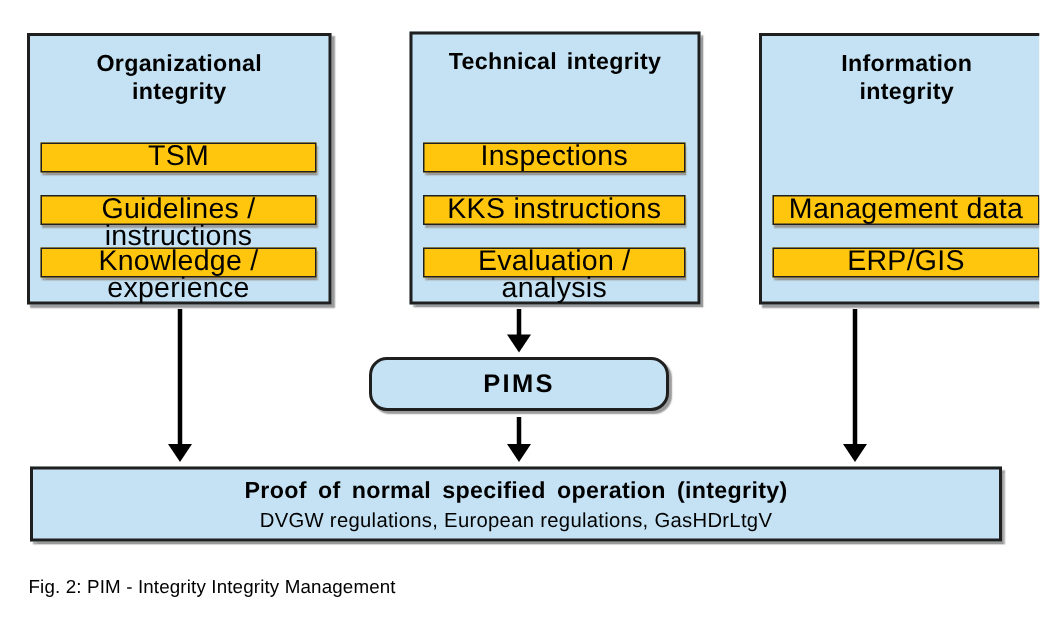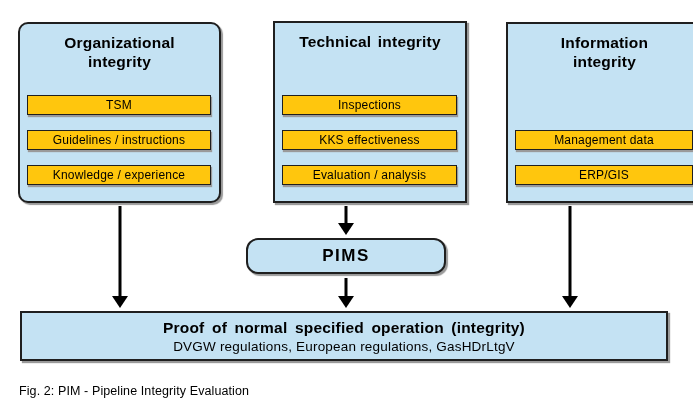--- a/index.html
+++ b/index.html
@@ -36,21 +36,21 @@
   }
   .bar {
     position: absolute;
     left: 7px;
     right: 8px;
     height: 20px;
     background: var(--item-fill);
     border: 1px solid var(--box-border);
     box-shadow: 1px 2px 1px var(--shadow);
     text-align: center;
-    font-size: 12px;
+    font-size: 19px;
     line-height: 18px;
     letter-spacing: 0.2px;
   }
 
   .arrow {
     position: absolute;
     width: 16px;
   }
   .arrow-line {
     position: absolute;
@@ -122,32 +122,32 @@
     top: 384px;
     font-size: 12.5px;
     letter-spacing: 0.1px;
   }
 </style>
 </head>
 <body>
 
 <div class="canvas">
 
-  <div class="col" style="left:18px; top:22px; width:203px; height:181px;border-radius:10px;">
+  <div class="col" style="left:18px; top:22px; width:203px; height:181px;">
     <div class="col-title">Organizational
 integrity</div>
     <div class="bar" style="top:71px;">TSM</div>
     <div class="bar" style="top:106px;">Guidelines / instructions</div>
     <div class="bar" style="top:141px;">Knowledge / experience</div>
   </div>
 
   <div class="col" style="left:249px; top:21px; width:194px; height:182px;margin-left:24px;">
     <div class="col-title">Technical integrity</div>
     <div class="bar" style="top:72px;">Inspections</div>
-    <div class="bar" style="top:107px;">KKS effectiveness</div>
+    <div class="bar" style="top:107px;">KKS instructions</div>
     <div class="bar" style="top:142px;">Evaluation / analysis</div>
   </div>
 
   <div class="col" style="left:472px; top:22px; width:197px; height:181px;margin-left:34px;">
     <div class="col-title">Information
 integrity</div>
     <div class="bar" style="top:106px;">Management data</div>
     <div class="bar" style="top:141px;">ERP/GIS</div>
   </div>
 
@@ -173,15 +173,15 @@
 
   <div class="pims">
     <span>PIMS</span>
   </div>
 
   <div class="proof-box">
     <div class="proof-title">Proof of normal specified operation (integrity)</div>
     <div class="proof-sub">DVGW regulations, European regulations, GasHDrLtgV</div>
   </div>
 
-  <div class="caption">Fig. 2: PIM - Pipeline Integrity Evaluation</div>
+  <div class="caption">Fig. 2: PIM - Integrity Integrity Management</div>
 
 </div>
 
 </body></html>

